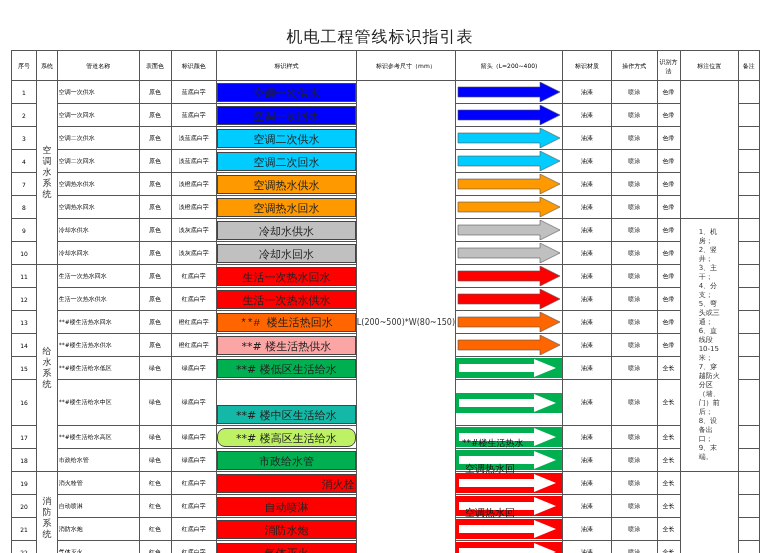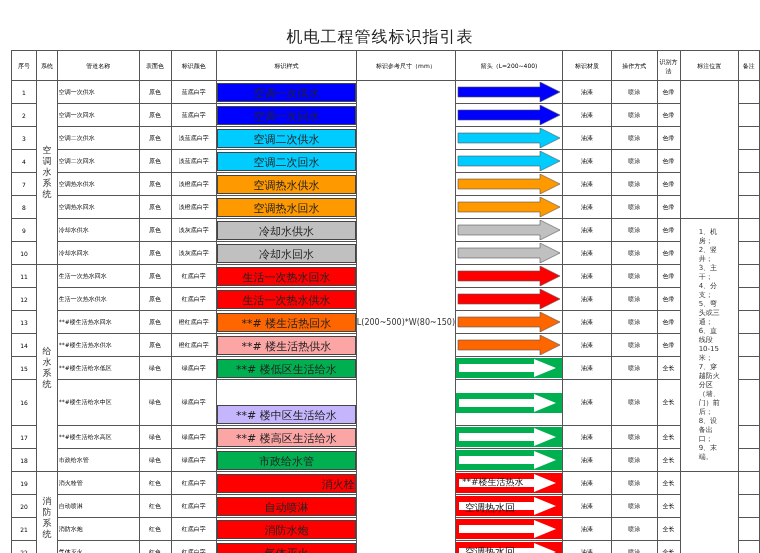--- a/index.html
+++ b/index.html
@@ -11,21 +11,21 @@
   table.guide td { height:20px; }
   .name { text-align:left !important; padding-left:1px !important; white-space:nowrap; }
   .sys { font-size:9px !important; line-height:11px; color:#333; writing-mode:horizontal-tb; }
   .sys span { display:block; }
   .style-cell { padding:1px 0 !important; }
   .swatch { height:19px; line-height:19px; font-size:11px; color:#222; border:1px solid #444; box-sizing:border-box; white-space:nowrap; }
   .size-cell { font-size:8px !important; line-height:11px; color:#333; }
   .arrow-cell { position:relative; }
   .arrow-cell svg { display:block; }
   .pos-cell { font-size:7px !important; text-align:left !important; line-height:9px; padding:0 18px !important; vertical-align:middle; color:#333; }
-  .overlay { position:absolute; font-size:10px; color:#111; white-space:nowrap;margin-top:39px; }
+  .overlay { position:absolute; font-size:10px; color:#111; white-space:nowrap; }
 </style>
 </head>
 <body>
 
 <div class="title">机电工程管线标识指引表</div>
 
 <table class="guide">
   <colgroup>
     <col style="width:27px">
       <col style="width:22px">
@@ -254,21 +254,21 @@
         <td>喷涂</td>
         <td>色带</td>
         <td></td>
       </tr>
       <tr>
         <td>13</td>
         <td class="name">**#楼生活热水回水</td>
         <td>原色</td>
         <td>橙红底白字</td>
         <td class="style-cell">
-          <div class="swatch" style="background: rgb(255, 102, 0);">**# 楼生活热回水</div>
+          <div class="swatch" style="background: rgb(255, 102, 0); font-family: Liberation Mono, monospace;">**# 楼生活热回水</div>
         </td>
         <td class="arrow-cell">
           <svg width="106" height="20">
             <polygon points="2,5 84,5 84,0 104,10 84,20 84,15 2,15" fill="#ff6600" stroke="#555" stroke-width="0.6"></polygon>
           </svg>
         </td>
         <td>油漆</td>
         <td>喷涂</td>
         <td>色带</td>
         <td></td>
@@ -309,40 +309,40 @@
         <td>喷涂</td>
         <td>全长</td>
         <td></td>
       </tr>
       <tr>
         <td>16</td>
         <td class="name">**#楼生活给水中区</td>
         <td>绿色</td>
         <td>绿底白字</td>
         <td class="style-cell">
-          <div class="swatch" style="background: #c4b5fd; margin-top: 24px;">**# 楼中区生活给水</div>
+          <div class="swatch" style="background: #14b8a6; margin-top: 24px;">**# 楼中区生活给水</div>
         </td>
         <td class="arrow-cell">
           <svg width="106" height="20">
             <rect x="0" y="0" width="106" height="20" fill="#00b050"></rect>
             <polygon points="3,6 78,6 78,1 100,10 78,19 78,14 3,14" fill="#ffffff"></polygon>
           </svg>
         </td>
         <td>油漆</td>
         <td>喷涂</td>
         <td>全长</td>
         <td></td>
       </tr>
       <tr>
         <td>17</td>
         <td class="name">**#楼生活给水高区</td>
         <td>绿色</td>
         <td>绿底白字</td>
         <td class="style-cell">
-          <div class="swatch" style="background: #fca5a5;">**# 楼高区生活给水</div>
+          <div class="swatch" style="background: #bef264; border-radius: 8px;">**# 楼高区生活给水</div>
         </td>
         <td class="arrow-cell">
           <svg width="106" height="20">
             <rect x="0" y="0" width="106" height="20" fill="#00b050"></rect>
             <polygon points="3,6 78,6 78,1 100,10 78,19 78,14 3,14" fill="#ffffff"></polygon>
           </svg>
         </td>
         <td>油漆</td>
         <td>喷涂</td>
         <td>全长</td>

